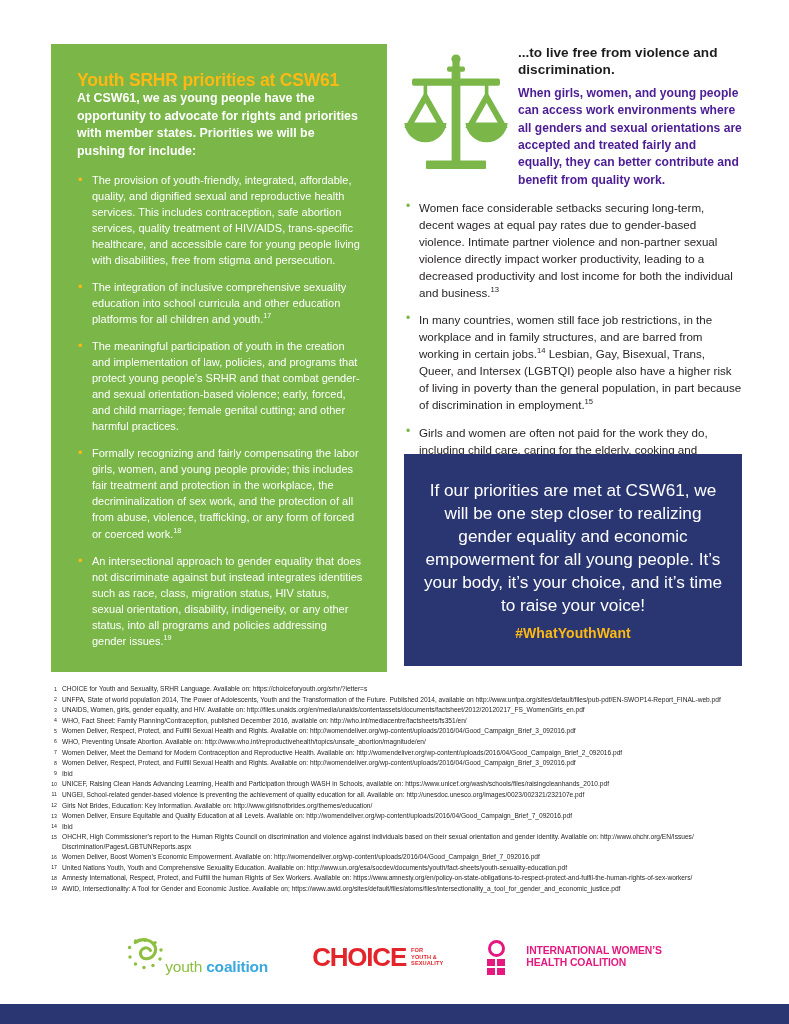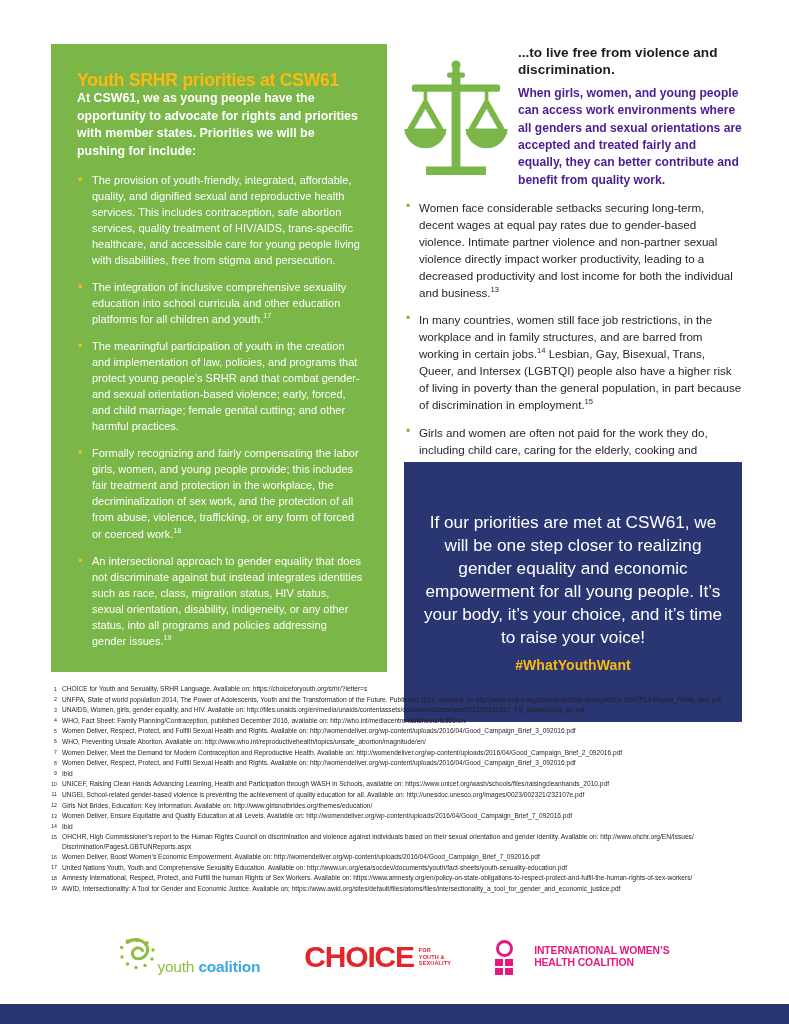--- a/index.html
+++ b/index.html
@@ -80,21 +80,21 @@
   
   .right-col {
     position: absolute;
     left: 404px;
     top: 44px;
     width: 338px;
   }
 
   .head-row {
     display: flex;
-    align-items: flex-end;
+    align-items: center;
     gap: 10px;
     margin-bottom: 10px;
   }
 
   .scales-icon { flex: 0 0 104px; padding-top: 2px; }
 
   .head-text { flex: 1; padding-top: 1px; }
 
   .head-title {
     color: #1c1c1c;
@@ -130,28 +130,27 @@
     color: #7ab648;
     font-size: 12px;
   }
 
   
   .cta-box {
     position: absolute;
     left: 404px;
     top: 454px;
     width: 338px;
-    height: 260px;
+    height: 212px;
     background: #2a3672;
     display: flex;
     flex-direction: column;
     align-items: center;
     justify-content: center;
     padding: 14px 16px;
-    margin-top: 8px;
   }
 
   .cta-text {
     color: #ffffff;
     font-size: 17.2px;
     line-height: 1.33;
     text-align: center;
     margin-bottom: 8px;
   }
 
@@ -228,21 +227,21 @@
 
   
   .logo-yc { display: flex; align-items: flex-end; gap: 1px; }
   .yc-words { font-size: 15.5px; letter-spacing: -0.2px; }
   .yc-youth { color: #8cbf3f; }
   .yc-coalition { color: #3aa9dd; font-weight: bold; }
 
   
   .logo-choice { display: flex; align-items: center; gap: 5px; }
   .choice-word {
-    font-size: 30px;
+    font-size: 26px;
     font-weight: bold;
     color: #e3242b;
     letter-spacing: -1.2px;
     font-family: "Liberation Sans", sans-serif;
   }
   .choice-tag {
     font-size: 5.6px;
     font-weight: bold;
     color: #e3242b;
     line-height: 1.22;

